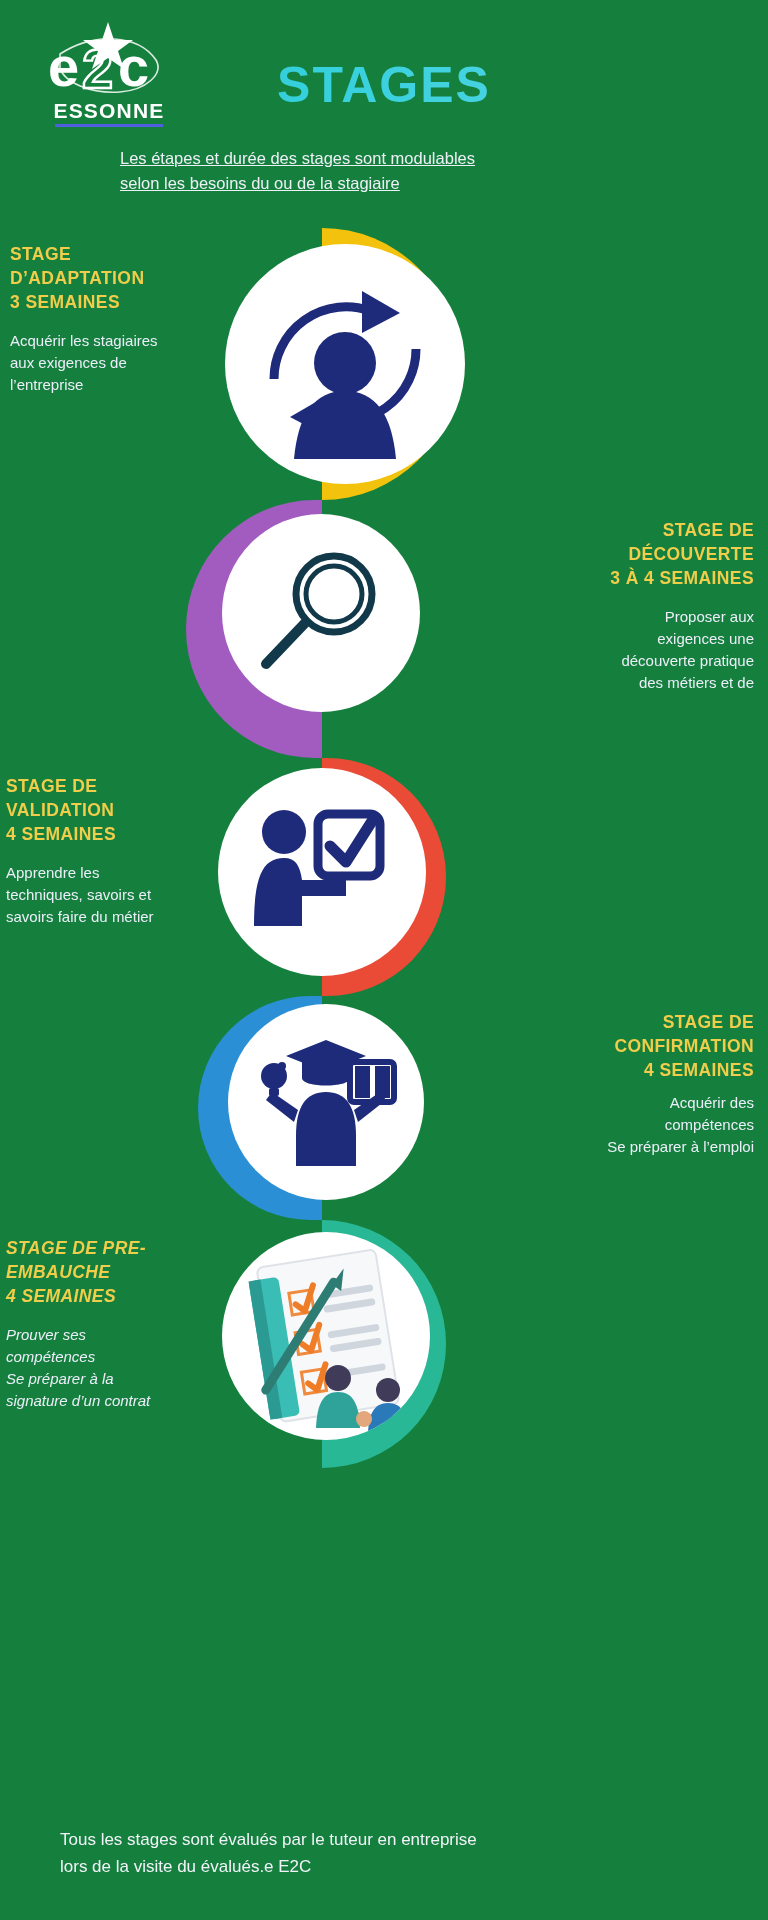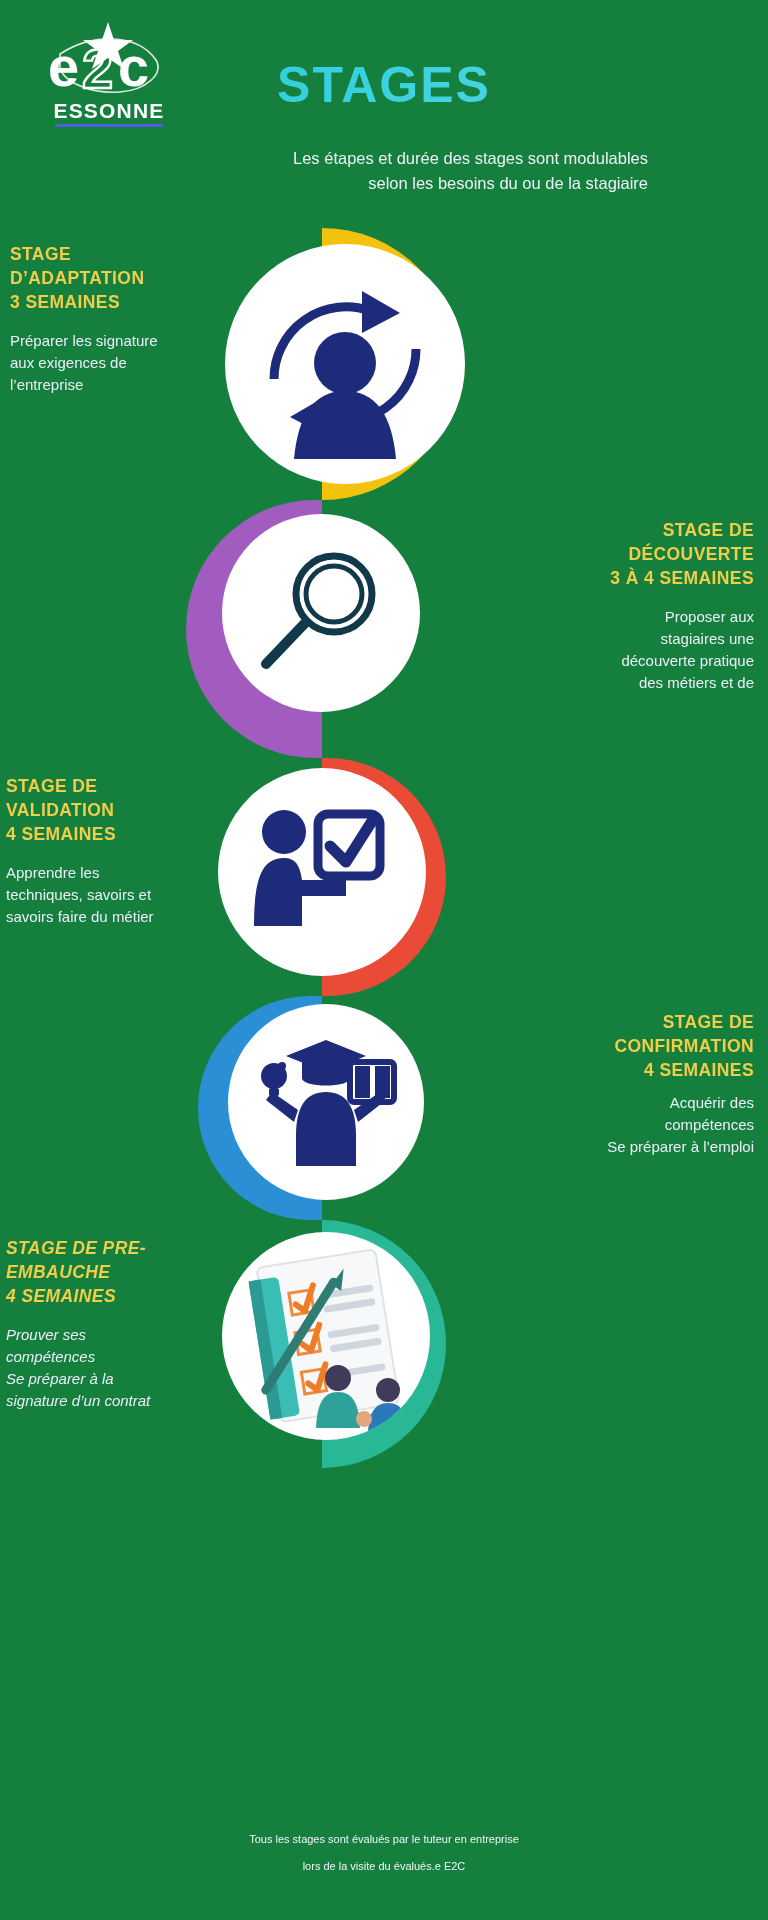--- a/index.html
+++ b/index.html
@@ -24,22 +24,22 @@
   .title{
     position:absolute; top:56px; left:0; width:768px;
     text-align:center;
     font-size:50px; font-weight:bold; letter-spacing:2px;
     background:linear-gradient(90deg,#2ec4c4 0%, #35d0dd 40%, #5fd6e6 100%);
     -webkit-background-clip:text; background-clip:text;
     -webkit-text-fill-color:transparent; color:#3cc9d9;
   }
   .subtitle{
     position:absolute; top:146px; left:120px; width:528px;
-    text-align:right; color:#eef0f8;
-    font-size:16.5px; line-height:25px;
+    text-align:left; color:#eef0f8;
+    font-size:16.5px; line-height:25px;text-decoration:underline;
   }
 
   
   .stack{ position:absolute; top:228px; left:0; width:768px; }
   .step{ position:relative; width:768px; }
 
   
   .arc{ position:absolute; }
   .arc-right{ border-radius:0 999px 999px 0; }
   .arc-left{  border-radius:999px 0 0 999px; }
@@ -61,22 +61,22 @@
   }
   .txt .bd{
     color:#eceefa; font-size:15px; line-height:22px; margin-top:16px;
   }
   .t-right{ text-align:right; }
   .t-center{ }
 
   
   .footer{
     position:absolute; left:60px; top:1826px; width:648px;
-    text-align:center; color:#f2f3fa;
-    font-size:11px; line-height:27px;
+    color:#f2f3fa;
+    font-size:17px; line-height:27px;
   }
 
   svg{ display:block; }
 </style>
 </head>
 <body>
 
 <div class="poster">
 
   <div class="logo">
@@ -121,21 +121,21 @@
           <path d="M95 122 C64 122, 48 146, 44 190 L146 190 C142 146, 126 122, 95 122 Z" fill="#1e2a7a"></path>
         </svg>
       </div>
       <div class="txt t-center" style="left:10px; top:14px; width:205px;">
         <div class="hd">
           <div>STAGE</div>
           <div>D’ADAPTATION</div>
           <div>3 SEMAINES</div>
         </div>
         <div class="bd">
-          <div>Préparer les signature</div>
+          <div>Acquérir les stagiaires</div>
           <div>aux exigences de</div>
           <div>l’entreprise</div>
         </div>
       </div>
     </div>
 
     <div class="step" style="height:258px">
       <div class="arc arc-left" style="left:186px; top:0px; width:136px; height:258px; background:#a25cc0;"></div>
       <div class="bubble" style="left:222px; top:14px; width:198px; height:198px;">
         <svg width="150" height="150" viewBox="0 0 150 150">
@@ -145,21 +145,21 @@
         </svg>
       </div>
       <div class="txt t-right" style="right:14px; top:18px; width:270px;">
         <div class="hd">
           <div>STAGE DE</div>
           <div>DÉCOUVERTE</div>
           <div>3 À 4 SEMAINES</div>
         </div>
         <div class="bd">
           <div>Proposer aux</div>
-          <div>stagiaires une</div>
+          <div>exigences une</div>
           <div>découverte pratique</div>
           <div>des métiers et de</div>
         </div>
       </div>
     </div>
 
     <div class="step" style="height:238px">
       <div class="arc arc-right" style="left:322px; top:0px; width:124px; height:238px; background:#ea4b36;"></div>
       <div class="bubble" style="left:218px; top:10px; width:208px; height:208px;">
         <svg width="160" height="160" viewBox="0 0 160 160">

